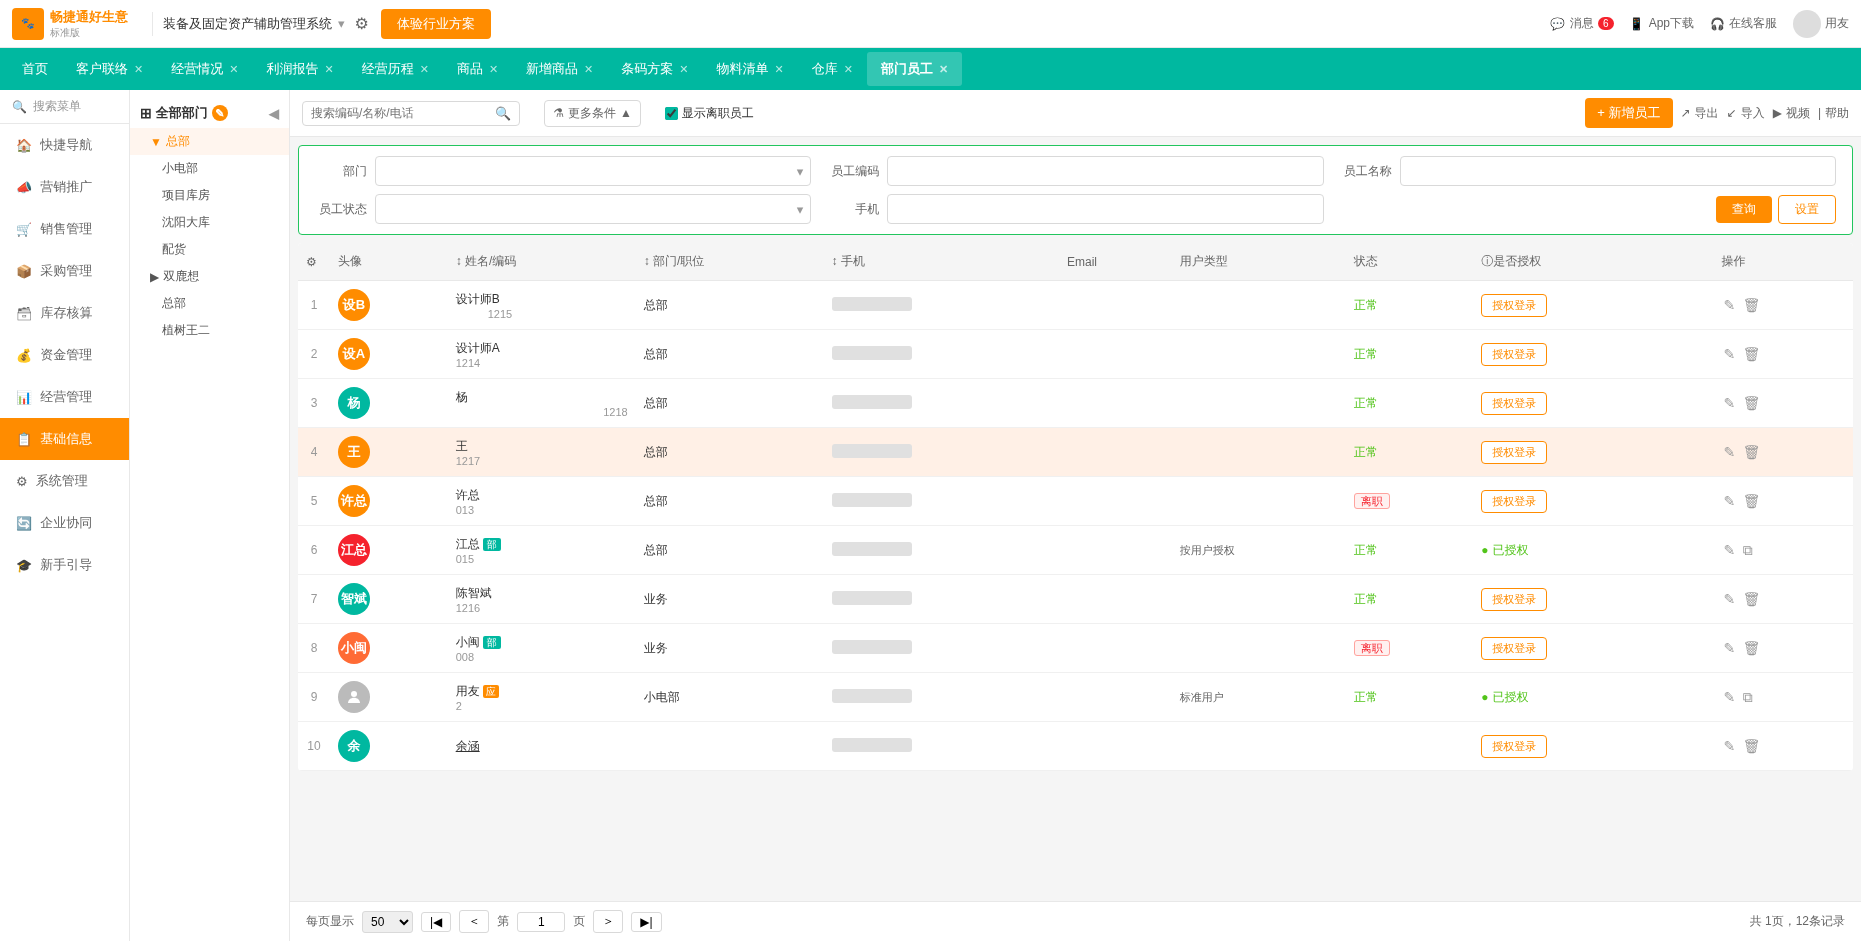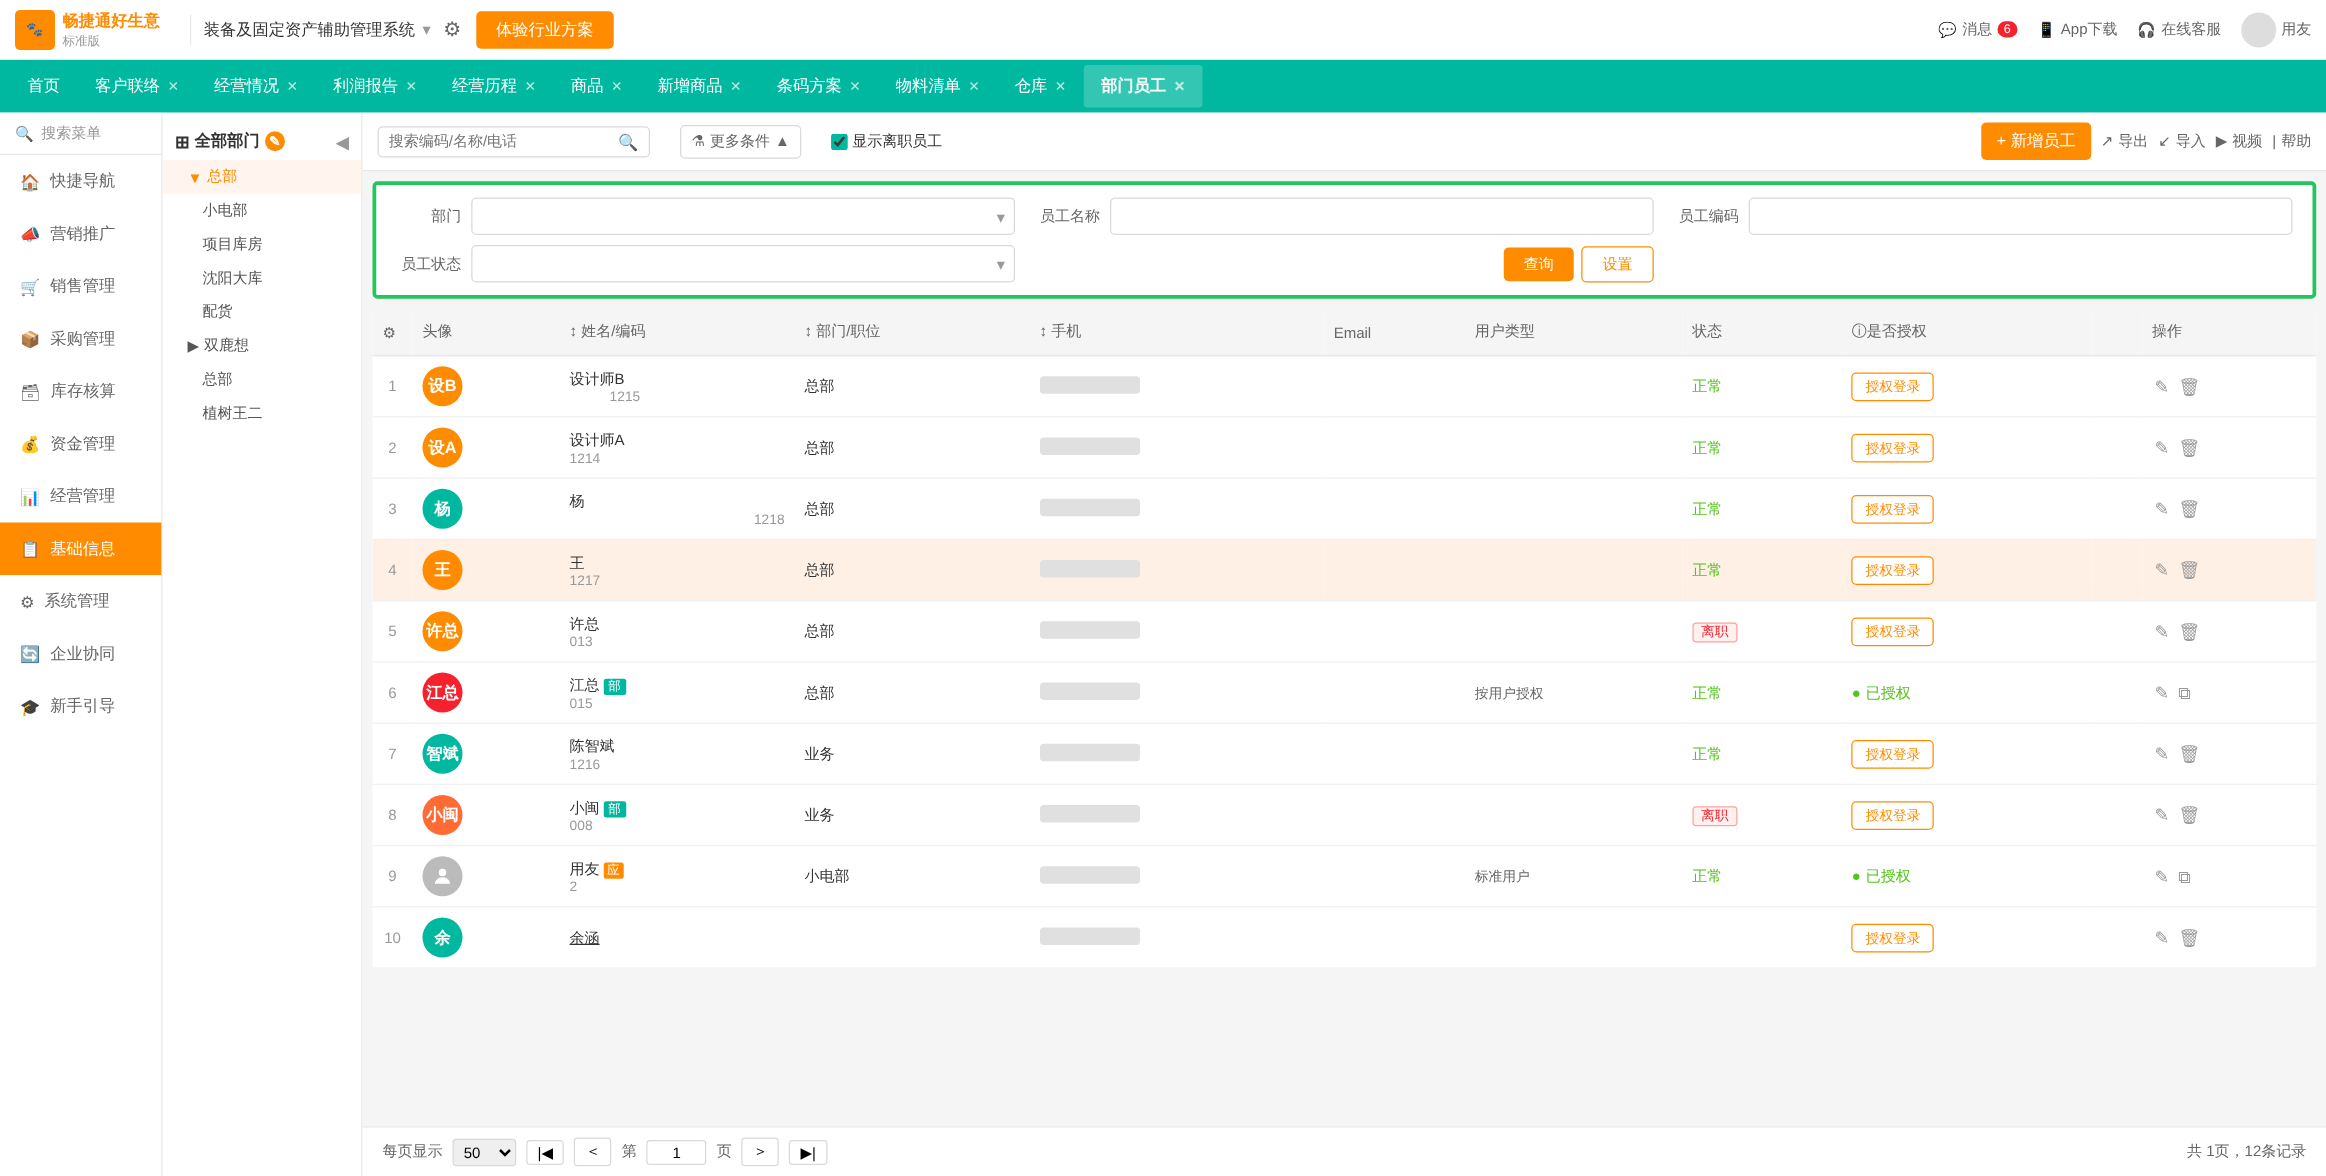--- a/index.html
+++ b/index.html
@@ -38,21 +38,21 @@
     .search-box { display: flex; align-items: center; border: 1px solid #d9d9d9; border-radius: 4px; padding: 4px 8px; background: #fff; gap: 4px; }
     .search-box input { border: none; outline: none; font-size: 12px; min-width: 160px; }
     .filter-btn { display: flex; align-items: center; gap: 4px; color: #666; font-size: 12px; cursor: pointer; border: 1px solid #d9d9d9; border-radius: 4px; padding: 4px 8px; }
     .checkbox-label { display: flex; align-items: center; gap: 4px; font-size: 12px; color: #333; cursor: pointer; }
     .checkbox-label input { accent-color: #00b8a0; }
     .toolbar-right { margin-left: auto; display: flex; align-items: center; gap: 8px; }
     .add-btn { background: #ff8c00; color: #fff; border: none; border-radius: 4px; padding: 6px 12px; font-size: 13px; cursor: pointer; display: flex; align-items: center; gap: 4px; }
     .action-btn { display: flex; align-items: center; gap: 4px; color: #666; font-size: 12px; cursor: pointer; }
 
     
-    .filter-panel { background: #fff; padding: 10px 16px; border: 3px solid #22c55e; margin: 8px 8px 0 8px; border-radius: 4px; display: grid; grid-template-columns: 1fr 1fr 1fr; gap: 8px 16px; }
+    .filter-panel { background: #fff; padding: 10px 16px; border: 1px solid #22c55e; margin: 8px 8px 0 8px; border-radius: 4px; display: grid; grid-template-columns: 1fr 1fr 1fr; gap: 8px 16px; }
     .filter-row { display: flex; align-items: center; gap: 8px; }
     .filter-label { font-size: 12px; color: #666; white-space: nowrap; min-width: 52px; text-align: right; }
     .filter-input { flex: 1; border: 1px solid #d9d9d9; border-radius: 4px; padding: 4px 8px; font-size: 12px; outline: none; height: 30px; }
     .filter-select { flex: 1; border: 1px solid #d9d9d9; border-radius: 4px; padding: 4px 8px; font-size: 12px; outline: none; height: 30px; background: #fff; appearance: none; }
     .filter-btn-group { display: flex; gap: 6px; align-items: center; justify-content: flex-end; }
     .query-btn { background: #ff8c00; color: #fff; border: none; border-radius: 4px; padding: 5px 16px; font-size: 12px; cursor: pointer; }
     .set-btn { background: #fff; color: #ff8c00; border: 1px solid #ff8c00; border-radius: 4px; padding: 5px 16px; font-size: 12px; cursor: pointer; }
 
     
     .table-container { flex: 1; overflow-y: auto; padding: 8px; }
@@ -256,35 +256,39 @@
         <div class="filter-row">
           <span class="filter-label">部门</span>
           <div style="flex:1;position:relative;display:flex;align-items:center;">
             <select class="filter-select">
               <option></option>
             </select>
             <span style="position:absolute;right:8px;pointer-events:none;color:#999;">▾</span>
           </div>
         </div>
         <div class="filter-row">
+          <span class="filter-label">员工编码</span>
+          <input class="filter-input" type="text" style="">
+        </div>
+        <div class="filter-row">
           <span class="filter-label">员工名称</span>
-          <input class="filter-input" type="text" style="">
-        </div>
-        <div class="filter-row">
-          <span class="filter-label">员工编码</span>
           <input class="filter-input" type="text" style="">
         </div>
         <div class="filter-row">
           <span class="filter-label">员工状态</span>
           <div style="flex:1;position:relative;display:flex;align-items:center;">
             <select class="filter-select">
               <option></option>
             </select>
             <span style="position:absolute;right:8px;pointer-events:none;color:#999;">▾</span>
           </div>
+        </div>
+        <div class="filter-row">
+          <span class="filter-label">手机</span>
+          <input class="filter-input" type="text" style="">
         </div>
         <div class="filter-btn-group">
           <button class="query-btn">查询</button>
           <button class="set-btn">设置</button>
         </div>
       </div>
 
       <div class="table-container">
         <table>
           <thead>

